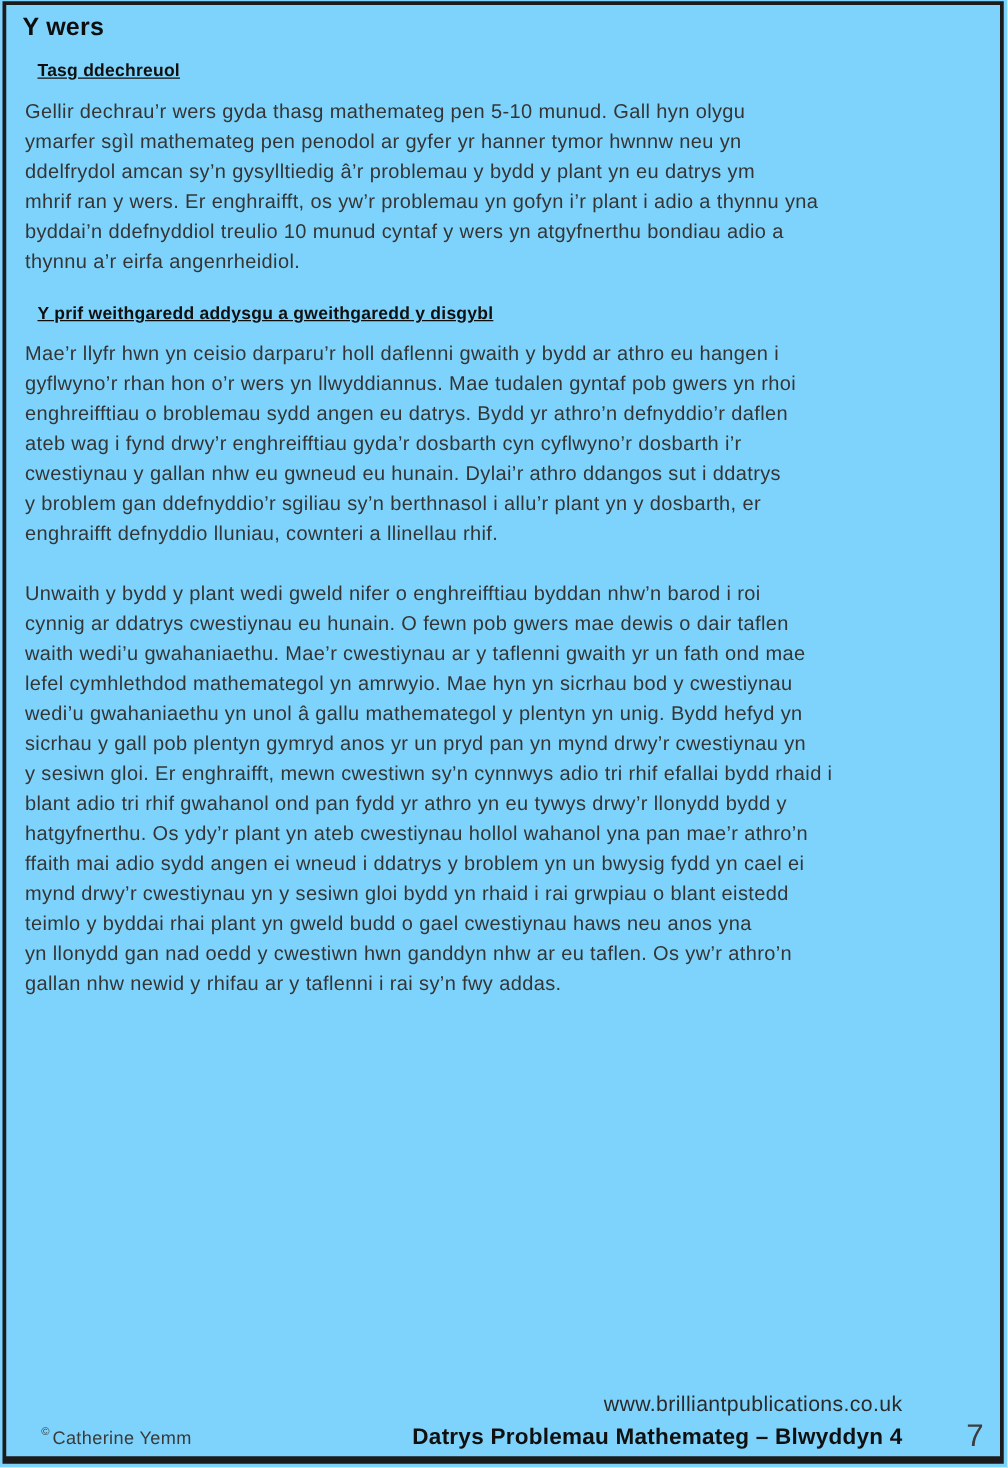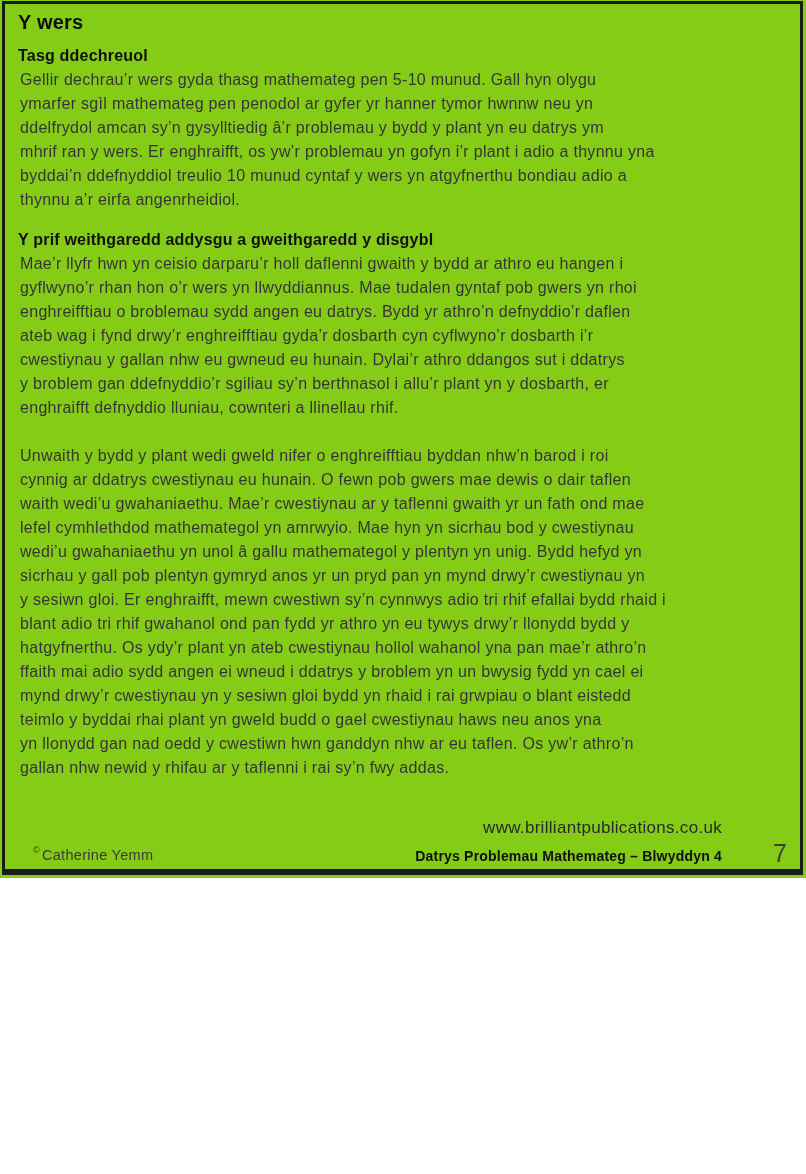--- a/index.html
+++ b/index.html
@@ -3,22 +3,22 @@
 <meta charset="utf-8">
 <style>
   html, body {
     margin: 0;
     padding: 0;
     background: #ffffff;
   }
   .page {
     position: relative;
     width: 806px;
-    height: 878px;
-    background: #84cc16;
+    height: 1174px;
+    background: #7dd3fc;
     font-family: "Liberation Sans", sans-serif;
     overflow: hidden;
     box-sizing: border-box;
   }
   .frame {
     position: absolute;
     left: 2px;
     top: 1px;
     right: 3px;
     bottom: 3px;
@@ -35,26 +35,27 @@
   }
   .page-title {
     font-size: 20px;
     line-height: 25px;
     font-weight: 700;
     color: #0e0e0e;
     letter-spacing: 0.2px;
     margin: 0;
   }
   .section-heading {
-    font-size: 16px;
+    font-size: 14px;
     line-height: 20px;
     font-weight: 700;
     color: #101010;
     letter-spacing: 0.2px;
-    margin: 0;
+    margin: 12px;
+    text-decoration: underline;
   }
   .heading-1 { margin-top: 11px; }
   .heading-2 { margin-top: 18px; }
   .para { margin: 2px; }
   .para-3 { margin-top: 24px; }
   .text-line {
     font-size: 16px;
     line-height: 24px;
     letter-spacing: 0.3px;
     color: #353535;
@@ -80,21 +81,21 @@
   .copy-sym {
     font-size: 9px;
     vertical-align: 7px;
     margin-right: 2px;
     color: #3a3a3a;
   }
   .book-title {
     position: absolute;
     right: 84px;
     bottom: 14px;
-    font-size: 14px;
+    font-size: 18px;
     font-weight: 700;
     letter-spacing: 0.2px;
     color: #101010;
   }
   .page-number {
     position: absolute;
     right: 19px;
     bottom: 10px;
     font-size: 25px;
     font-weight: 400;

